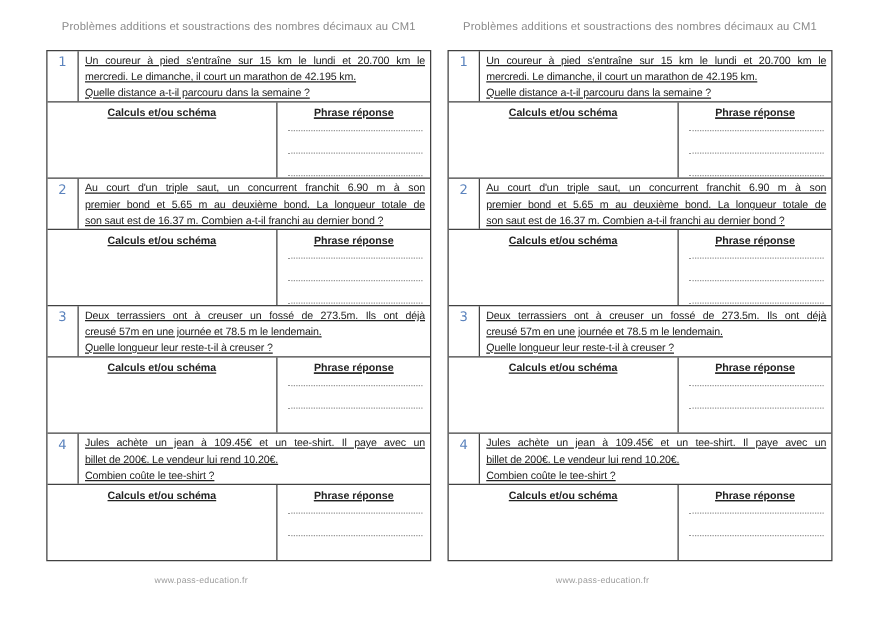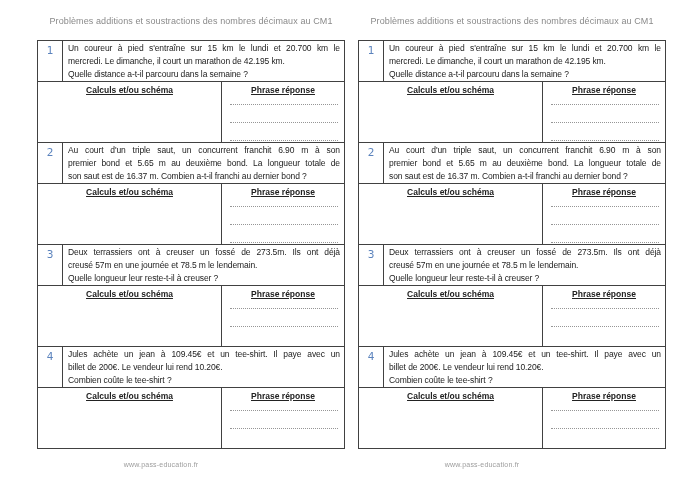--- a/index.html
+++ b/index.html
@@ -44,21 +44,21 @@
     color: #5b83bd;
   }
   .stmt-cell {
     flex: 1;
     padding: 1px 4px 0 5px;
     font-size: 8.5px;
     line-height: 13px;
     letter-spacing: -0.1px;
     overflow: hidden;
   }
-  .stmt-line { white-space: nowrap; }
+  .stmt-line { white-space: nowrap; text-decoration: underline; }
   .stmt-line.just {
     white-space: normal;
     text-align: justify;
     text-align-last: justify;
   }
   .arow {
     display: flex;
     height: 61px;
     border-bottom: 1px solid #414141;
     justify-content: flex-end;

